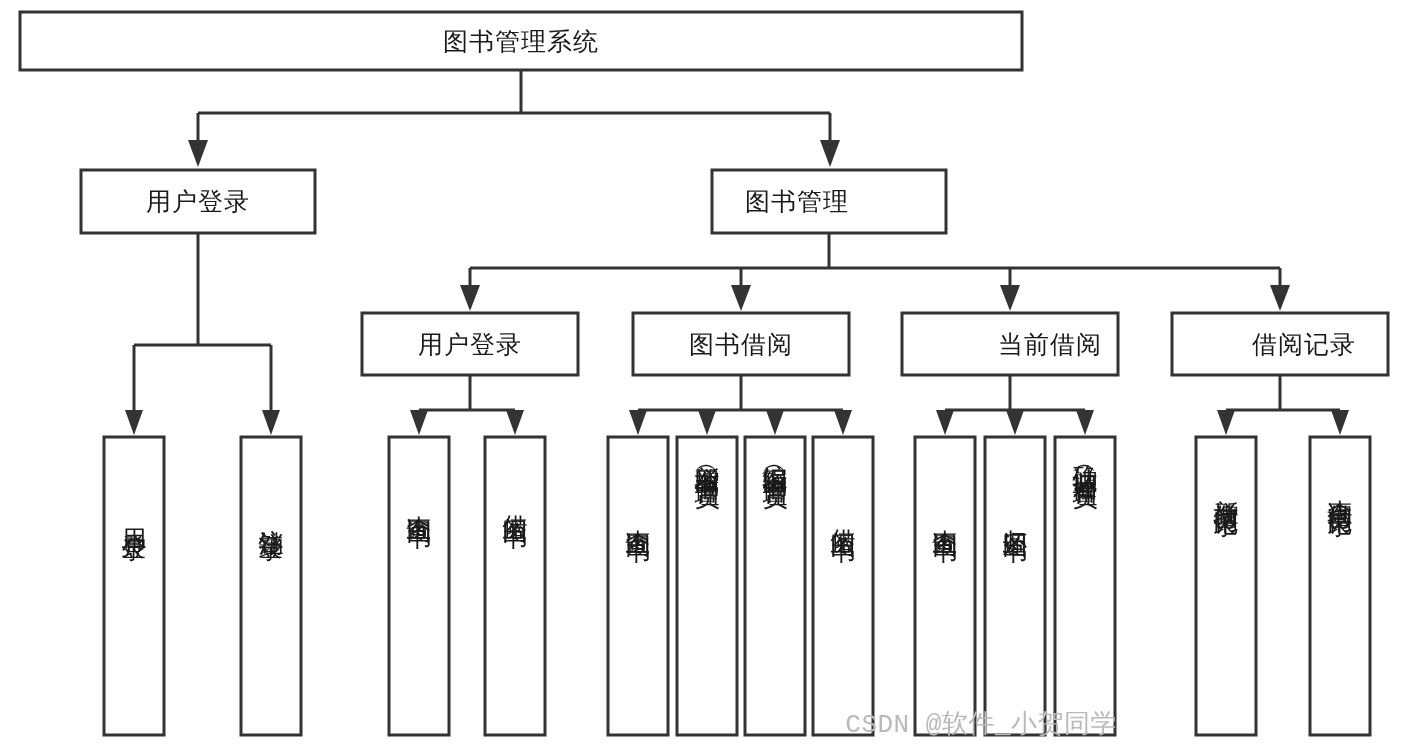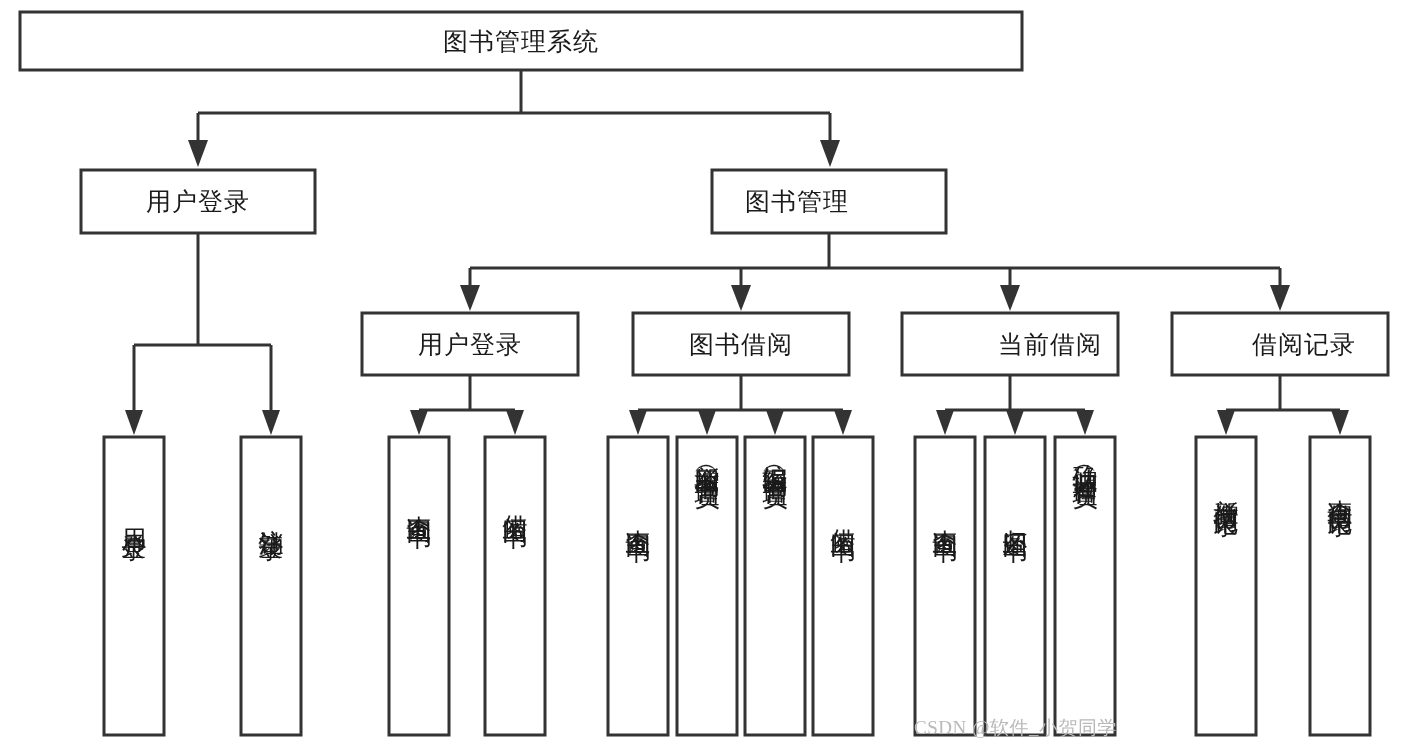--- a/index.html
+++ b/index.html
@@ -70,22 +70,22 @@
     font-family: "Liberation Sans", "DejaVu Sans", sans-serif;
     font-size: 25px;
     color: #1a1a1a;
     letter-spacing: 1px;
     white-space: nowrap;
   }
   .watermark {
     position: absolute;
     right: 8px;
     bottom: 6px;
-    font-family: Liberation Serif, serif;
-    font-size: 19px;
+    font-family: Liberation Mono, monospace;
+    font-size: 26px;
     color: #b9b9b9;
     white-space: nowrap;
     letter-spacing: 0.5px;
   }
 </style>
 </head>
 <body>
 
 <div id="diagram-root">
 

